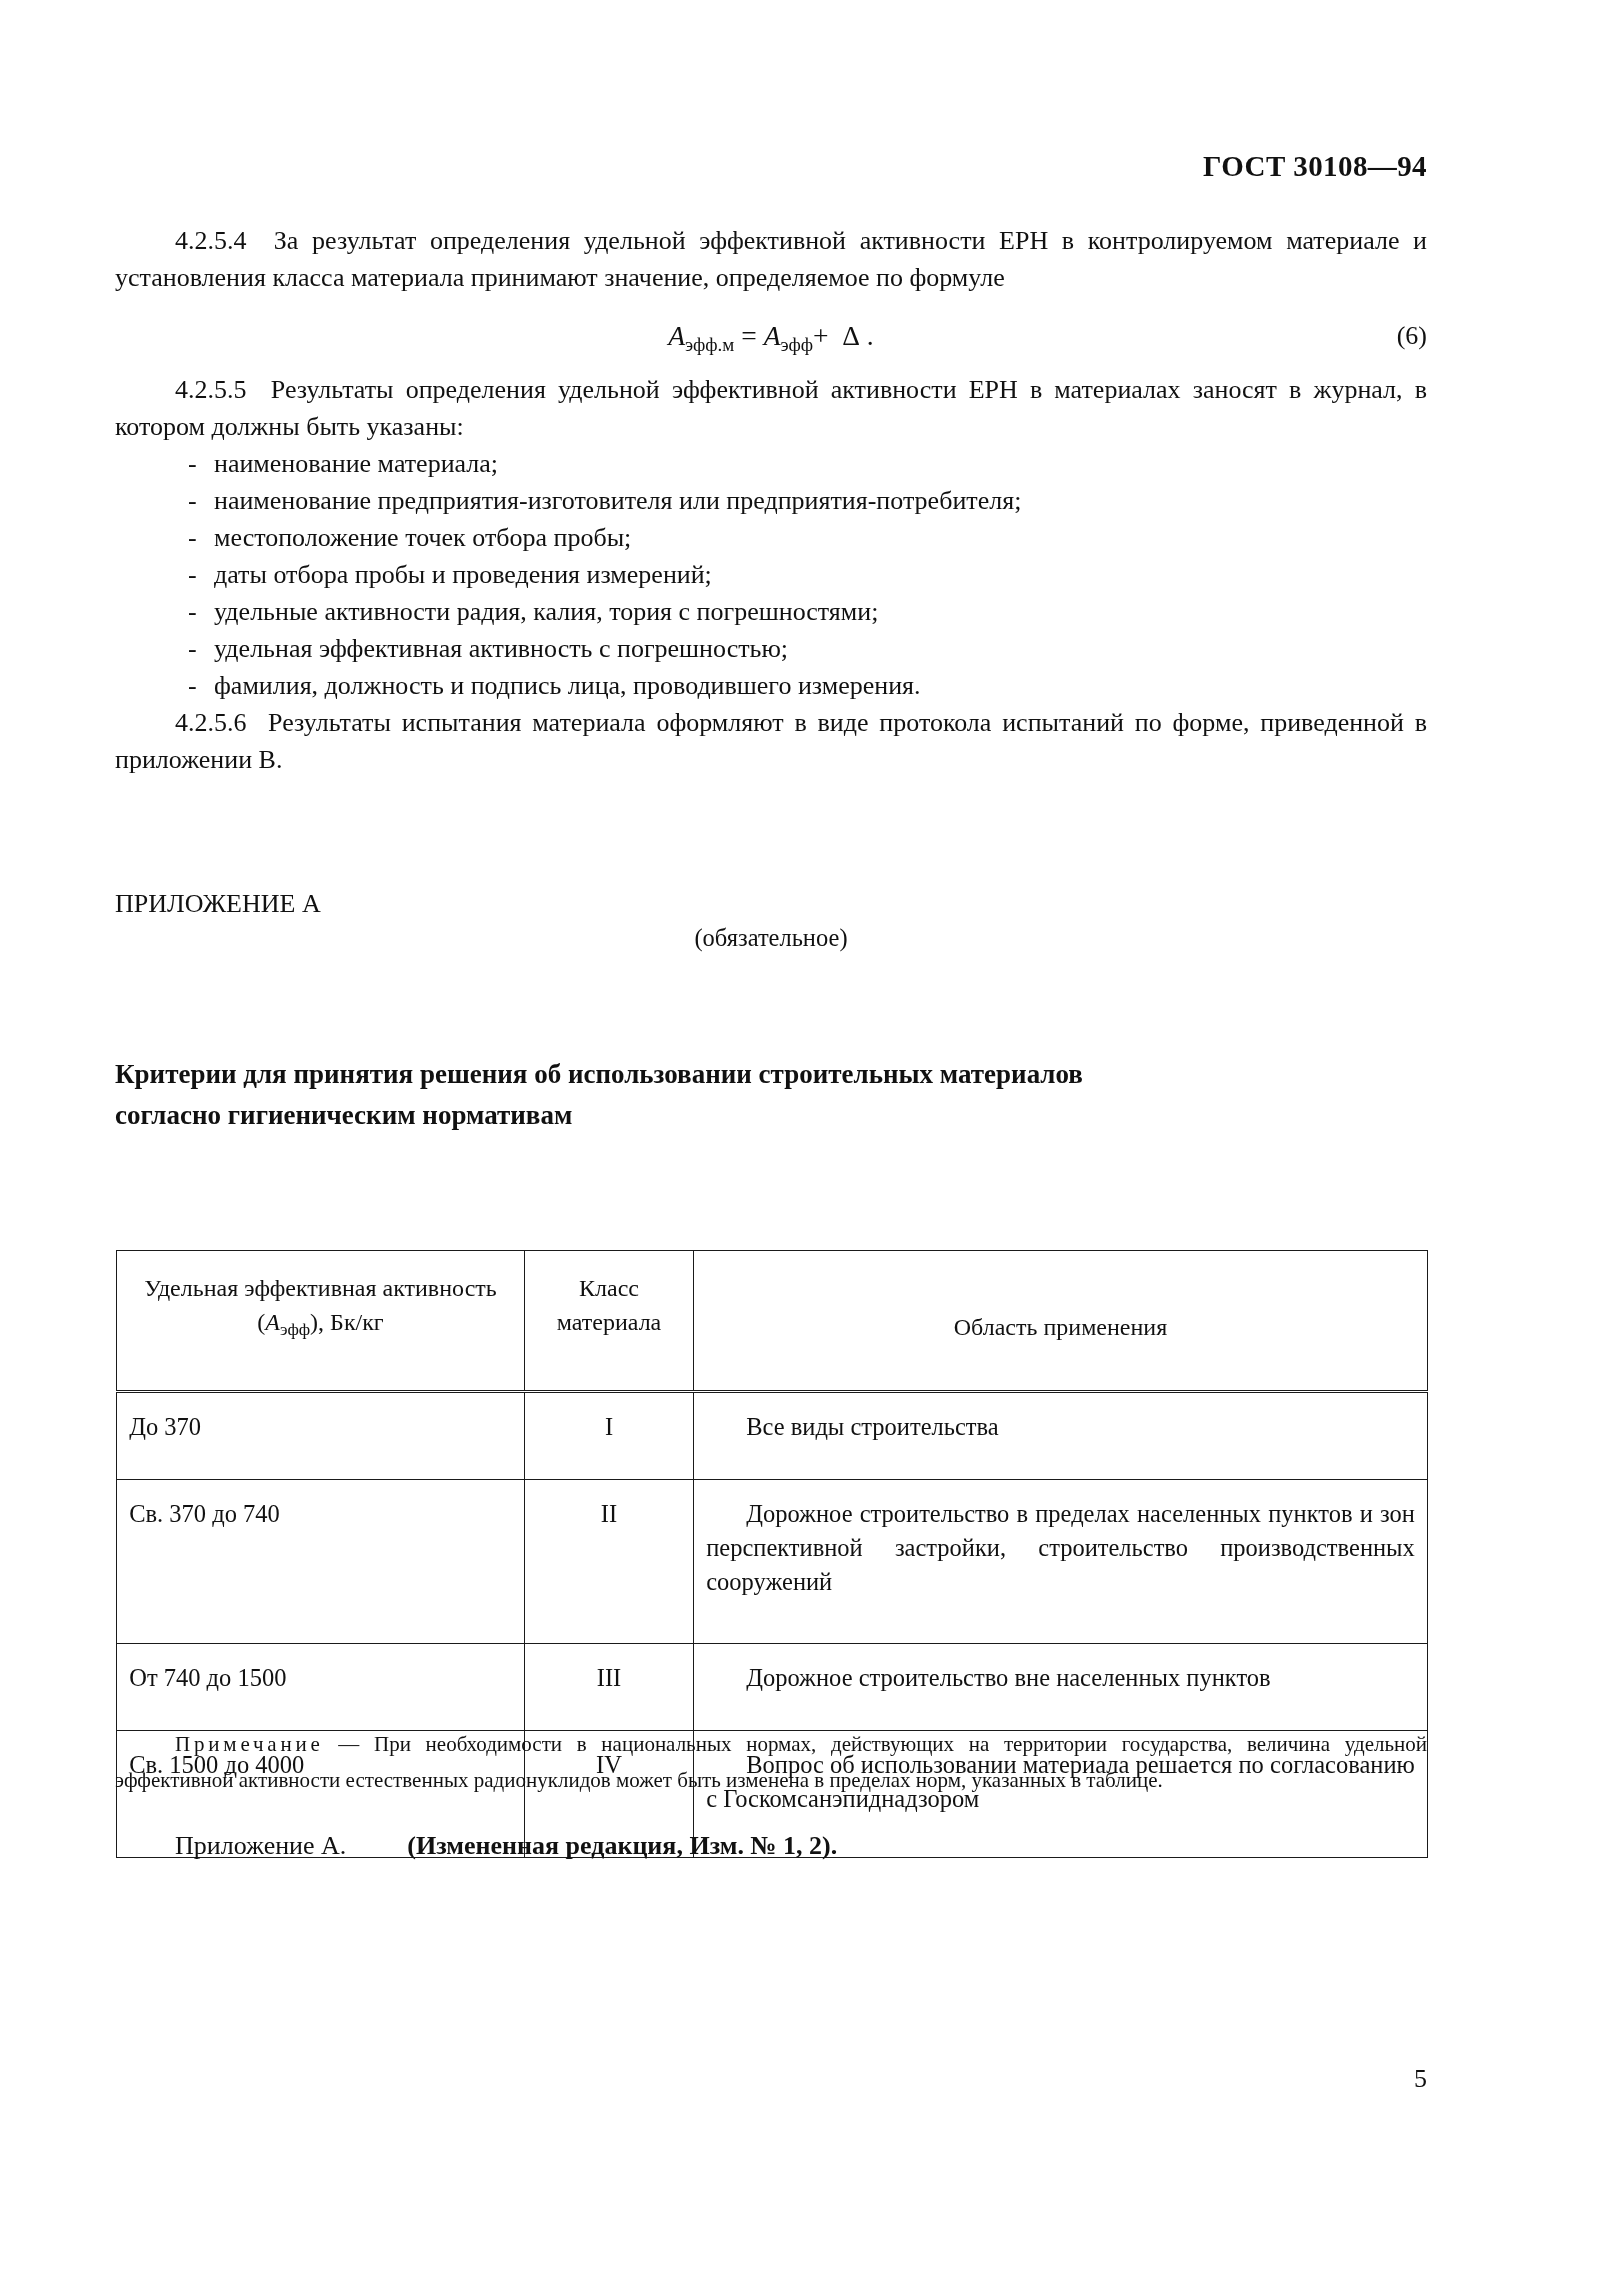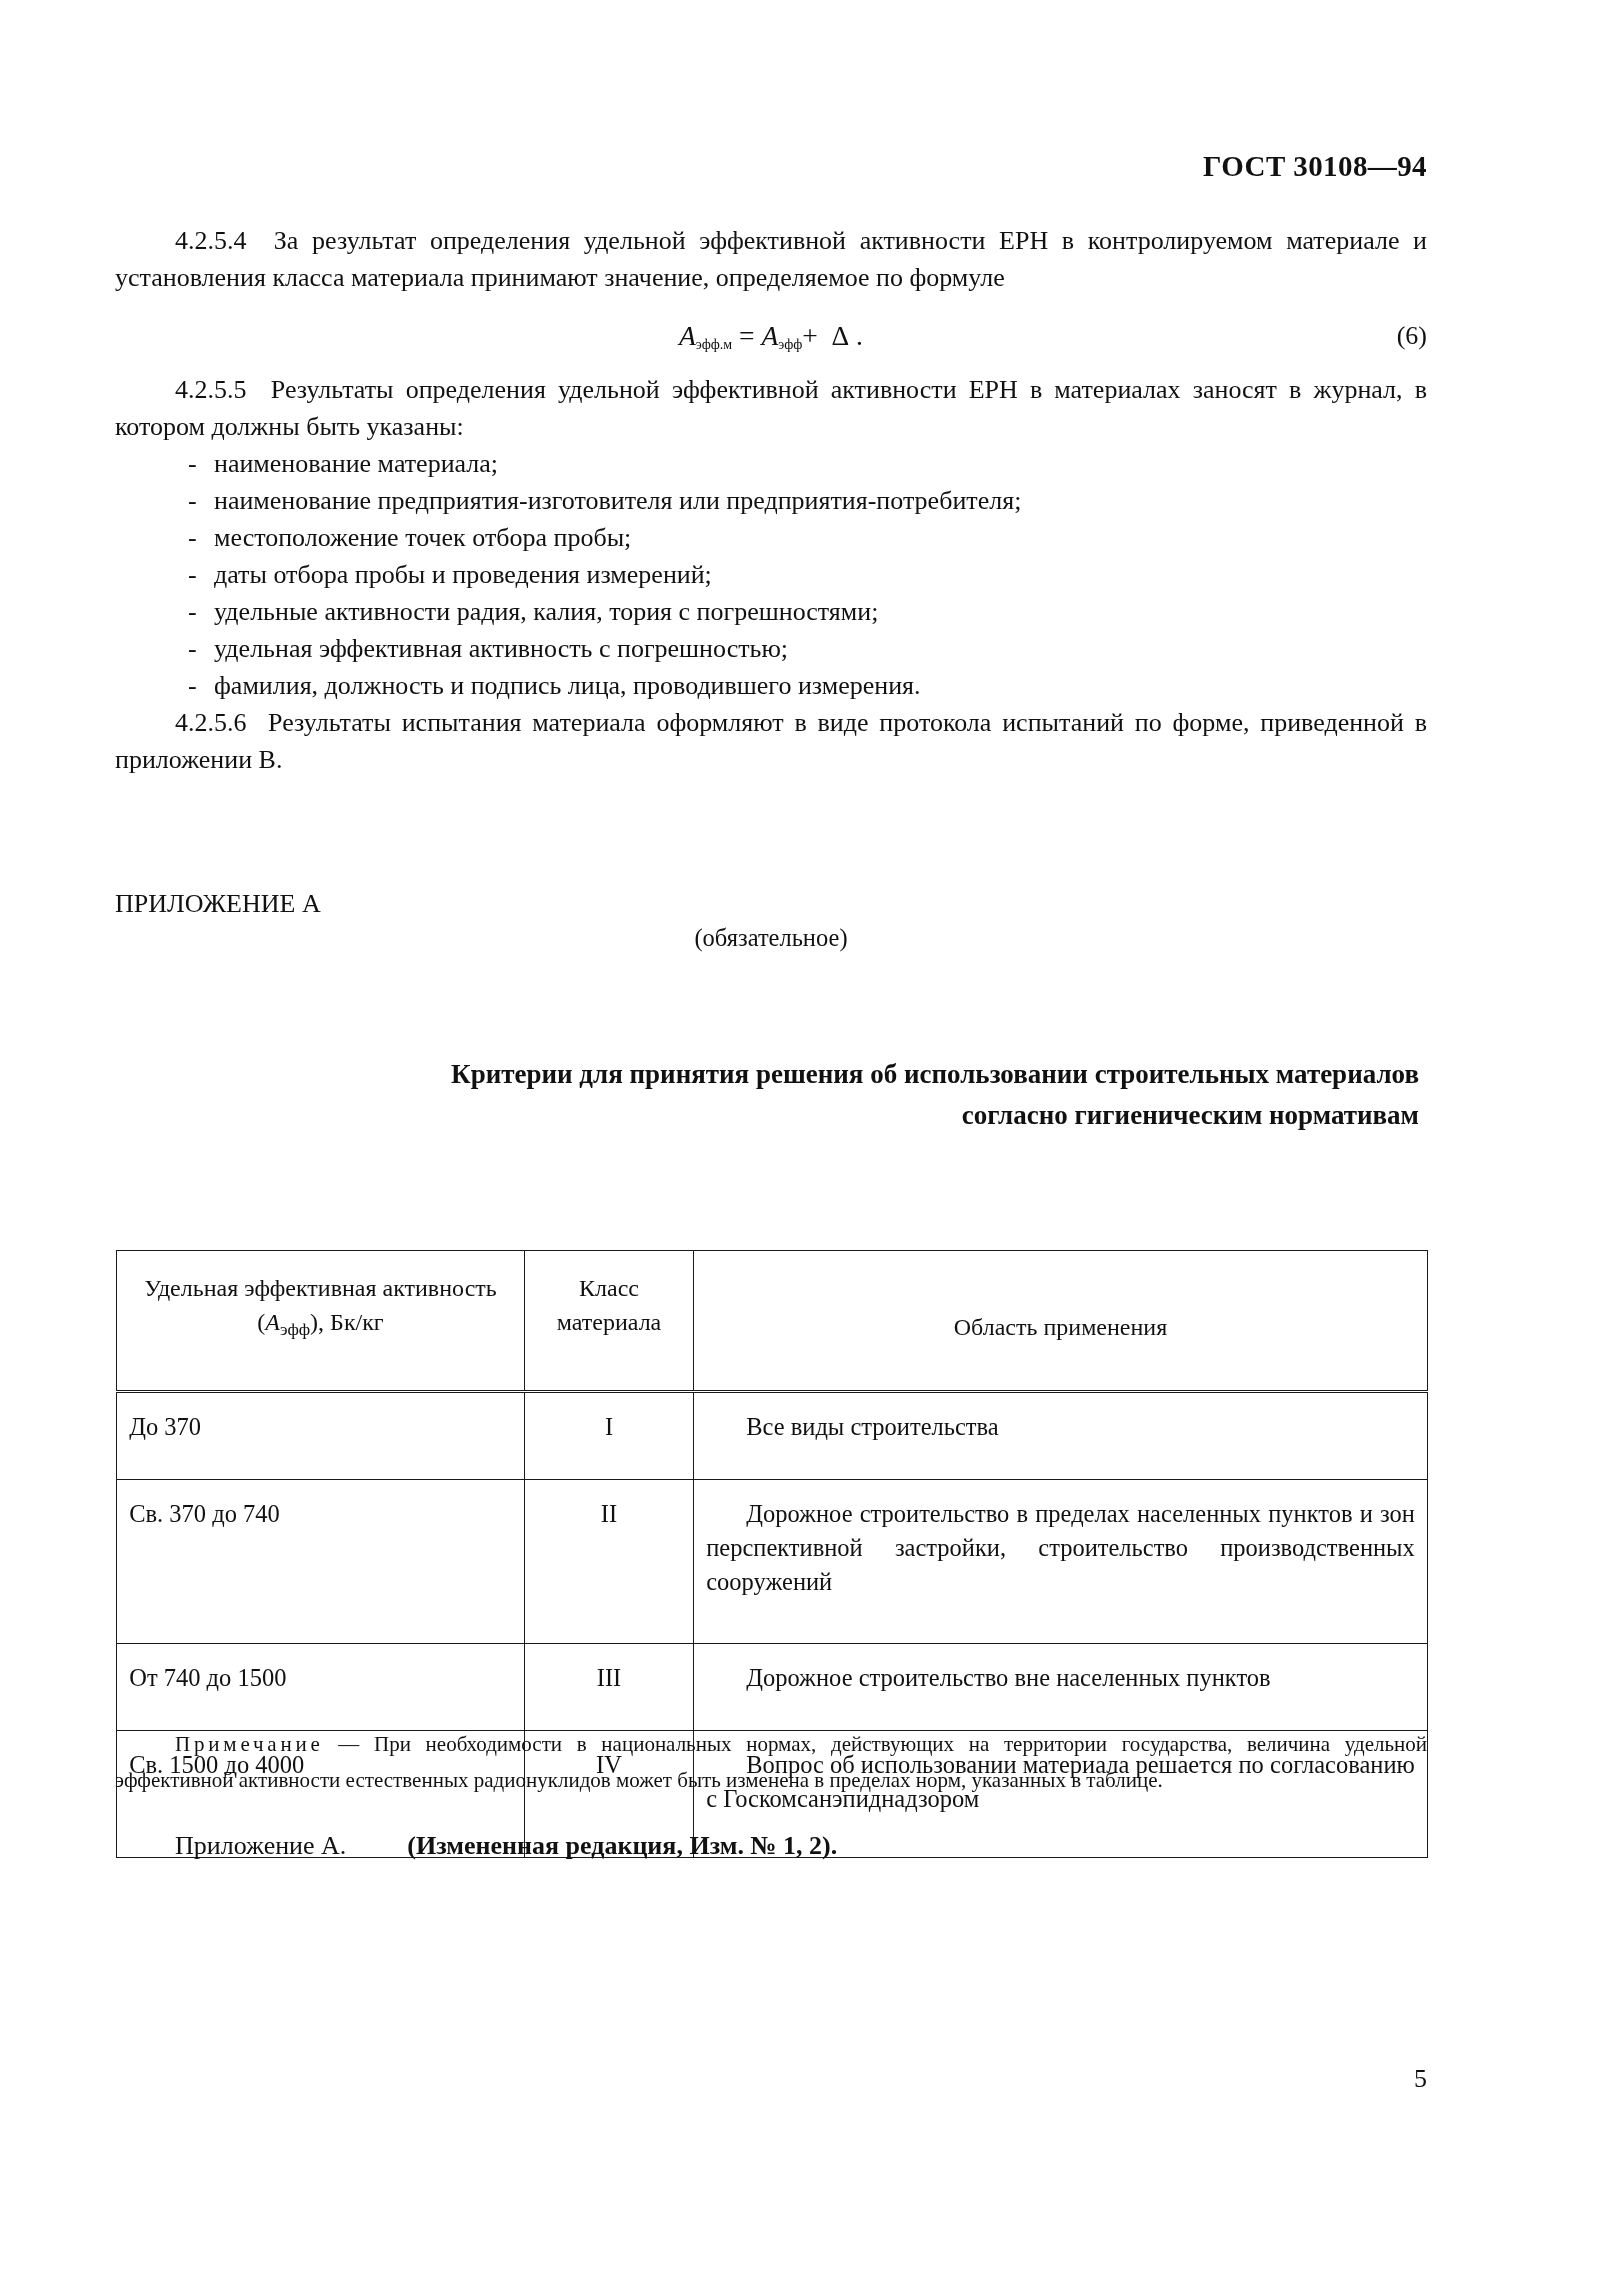--- a/index.html
+++ b/index.html
@@ -59,21 +59,21 @@
   }
   .formula {
     position: absolute;
     left: 0; right: 0;
     text-align: center;
     font-size: 27.5px;
     line-height: 46px;
   }
   .formula i { font-style: italic; }
   .formula sub {
-    font-size: 14px;
+    font-size: 19px;
     font-style: normal;
     vertical-align: -0.32em;
   }
   .formula-num {
     position: absolute;
     right: 0;
     top: 0;
     font-size: 26px;
     line-height: 46px;
   }
@@ -110,24 +110,24 @@
     left: 115px;
     top: 921px;
     width: 1312px;
     text-align: center;
     font-size: 24.5px;
     line-height: 34px;
   }
 
   .appendix-title {
     position: absolute;
-    left: 107px;
+    left: 115px;
     top: 1054px;
     width: 1312px;
-    text-align: right;
+    text-align: left;
     font-size: 27px;
     font-weight: bold;
     line-height: 41px;
   }
 
   .appendix-note {
     position: absolute;
     left: 115px;
     top: 1149px;
     width: 1312px;

